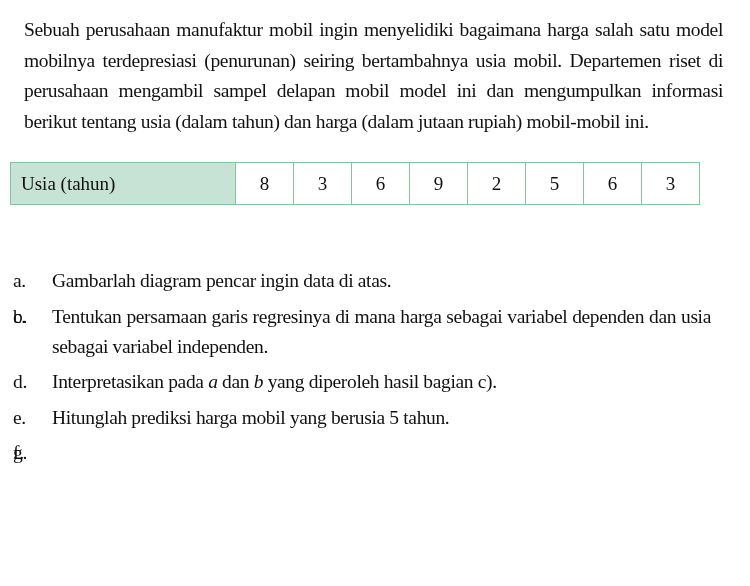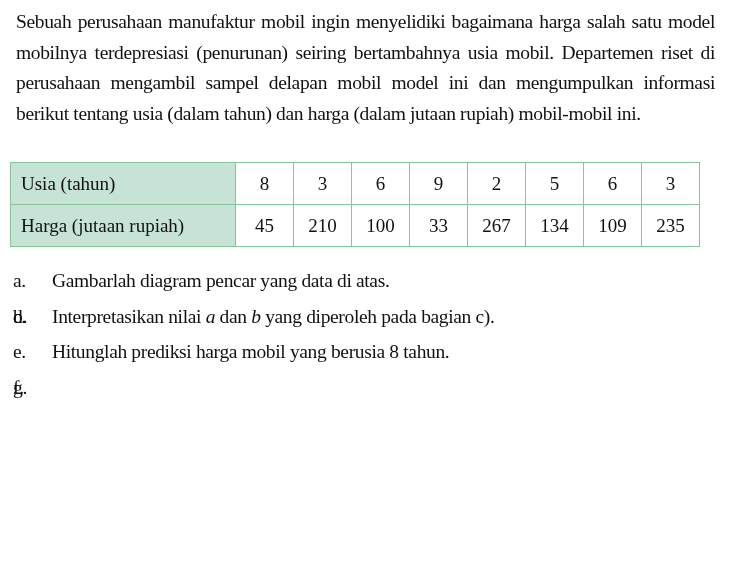--- a/index.html
+++ b/index.html
@@ -4,21 +4,21 @@
 <style>
   html, body { margin: 0; padding: 0; background: #ffffff; }
   body {
     width: 750px; height: 586px; overflow: hidden; position: relative;
     font-family: "Liberation Serif", "DejaVu Serif", serif;
     color: #111111;
   }
   .intro {
     position: absolute; left: 12px; top: 3px; width: 699px;
     font-size: 19.5px; line-height: 30.5px;
-    text-align: justify; margin: 4px;
+    text-align: justify; margin: 12px;
     letter-spacing: -0.35px; word-spacing: 0px;
   }
   .data-table {
     position: absolute; left: 10px; top: 162px;
     border-collapse: collapse;
     font-size: 19px;
   }
   .data-table td {
     border: 1.5px solid #86c49a;
     height: 41px; padding: 0;
@@ -51,52 +51,42 @@
     <td class="label">Usia (tahun)</td>
     <td class="val">8</td>
     <td class="val">3</td>
     <td class="val">6</td>
     <td class="val">9</td>
     <td class="val">2</td>
     <td class="val">5</td>
     <td class="val">6</td>
     <td class="val">3</td>
   </tr>
-  <tr>
-    <td class="label">Harga (jutaan rupiah)</td>
-    <td class="val">45</td>
-    <td class="val">210</td>
-    <td class="val">100</td>
-    <td class="val">33</td>
-    <td class="val">267</td>
-    <td class="val">134</td>
-    <td class="val">109</td>
-    <td class="val">235</td>
-  </tr>
 </tbody>
   </table>
 
 <ol class="questions">
   <li class="q-item">
     <span class="q-label">a.</span>
-    <span class="q-text">Gambarlah diagram pencar yang data di atas.</span>
+    <span class="q-text">Gambarlah diagram pencar ingin data di atas.</span>
   </li>
   <li class="q-item">
     <span class="q-label">b.</span>
   </li>
   <li class="q-item">
     <span class="q-label">c.</span>
+    <span class="q-text">Tentukan persamaan garis regresinya di mana harga sebagai variabel dependen dan usia sebagai variabel independen.</span>
   </li>
   <li class="q-item">
     <span class="q-label">d.</span>
-    <span class="q-text"><span>Interpretasikan nilai </span><em>a</em><span> dan </span><em>b</em><span> yang diperoleh pada bagian c).</span></span>
+    <span class="q-text"><span>Interpretasikan pada </span><em>a</em><span> dan </span><em>b</em><span> yang diperoleh hasil bagian c).</span></span>
   </li>
   <li class="q-item">
     <span class="q-label">e.</span>
-    <span class="q-text">Hitunglah prediksi harga mobil yang berusia 8 tahun.</span>
+    <span class="q-text">Hitunglah prediksi harga mobil yang berusia 5 tahun.</span>
   </li>
   <li class="q-item">
     <span class="q-label">f.</span>
   </li>
   <li class="q-item">
     <span class="q-label">g.</span>
   </li>
 </ol>
 
 </body></html>

